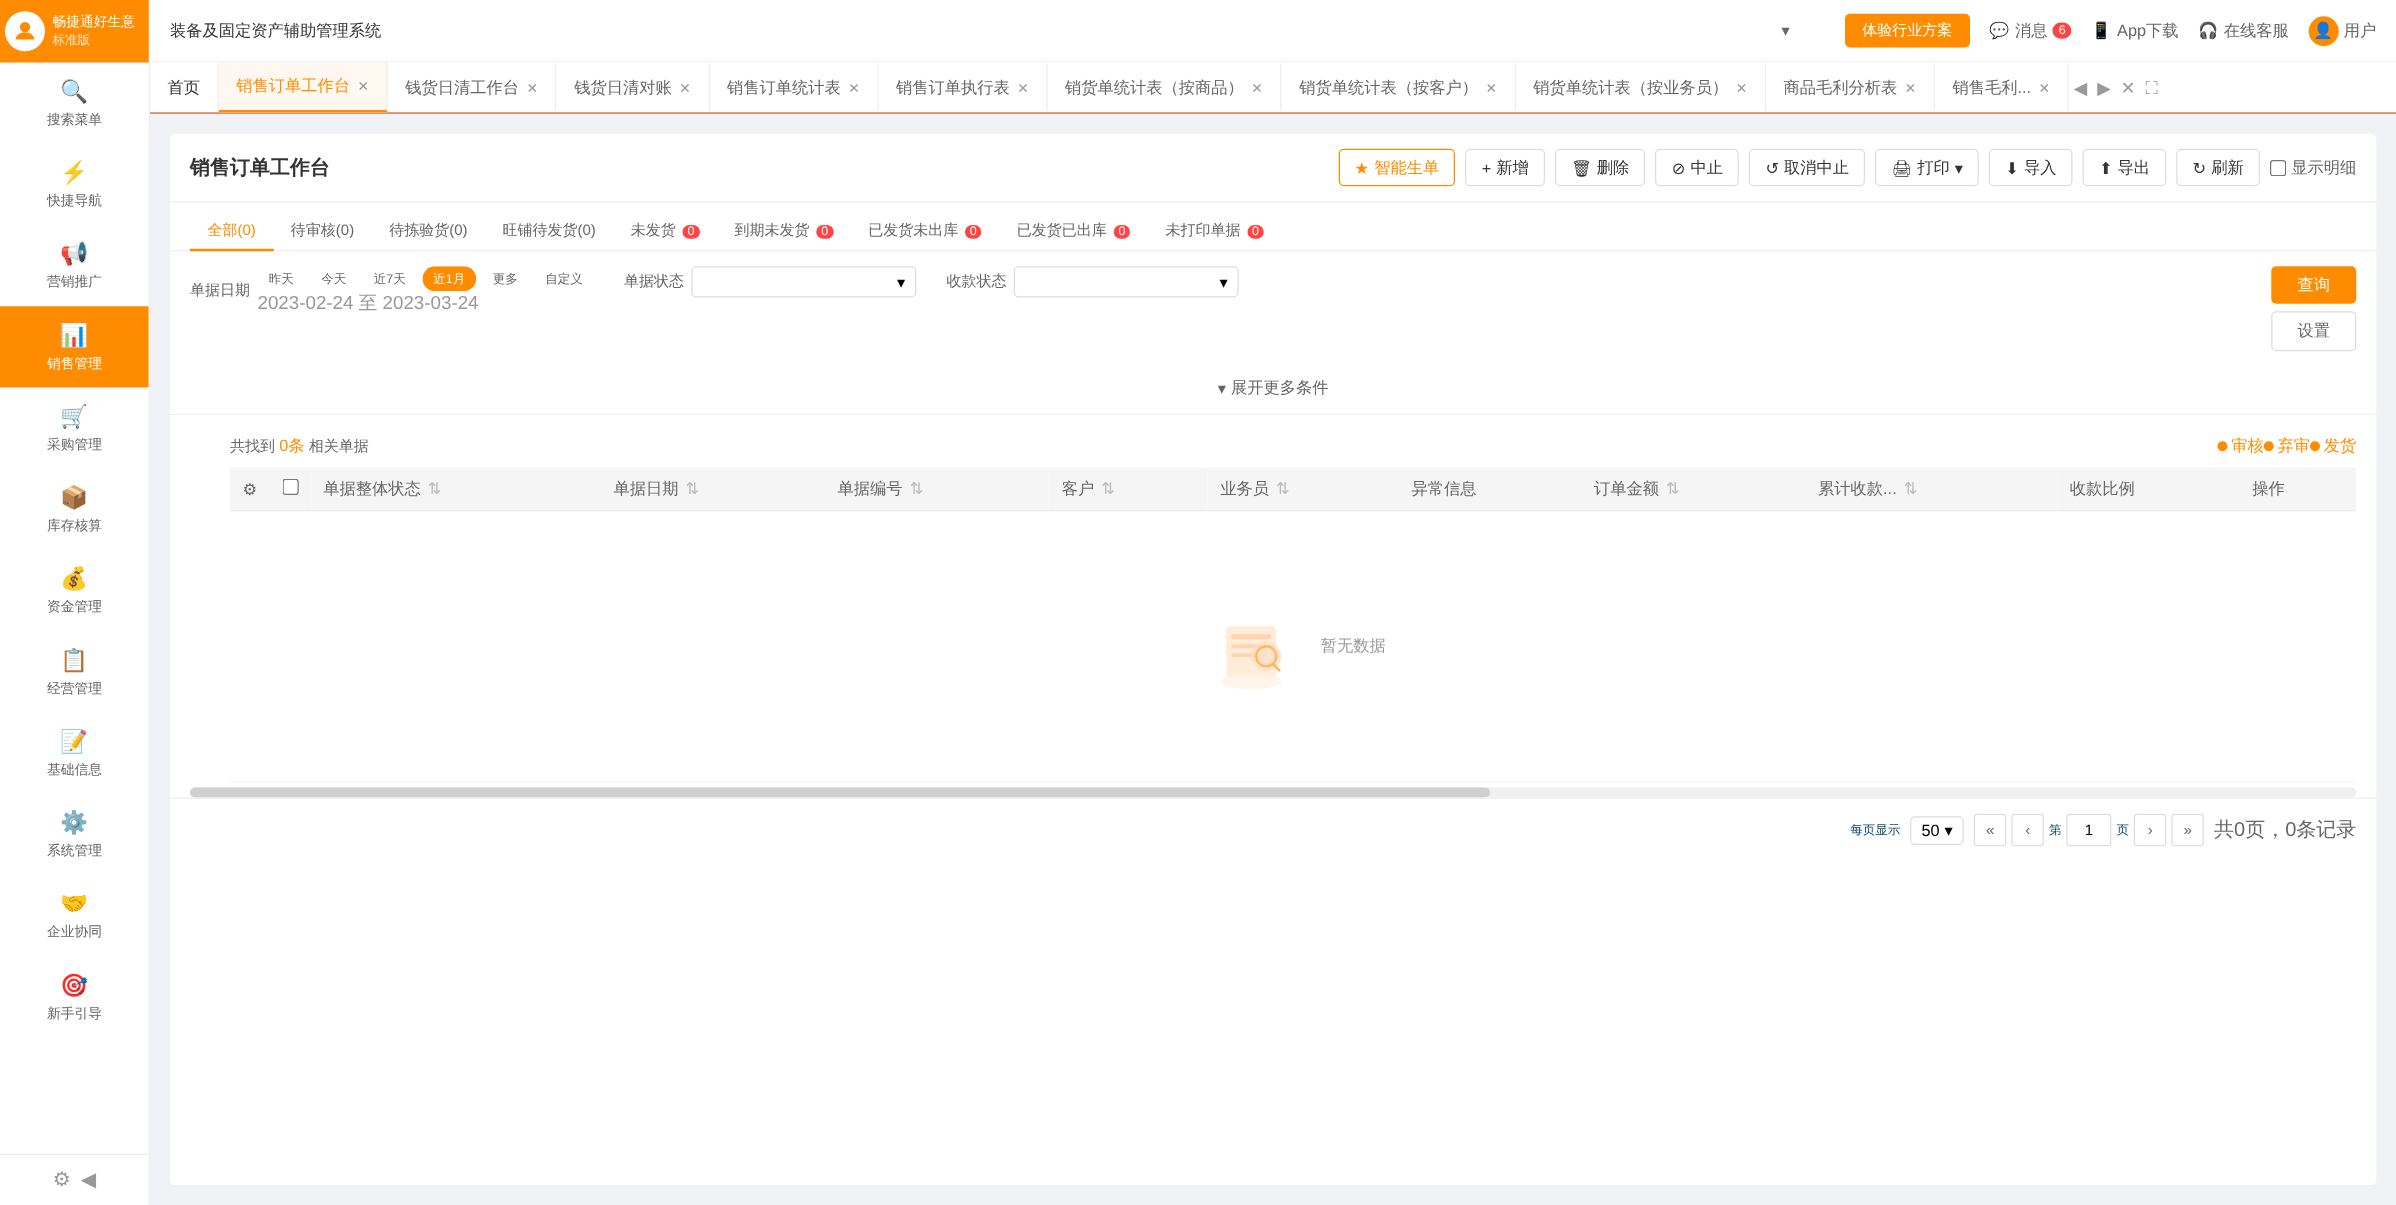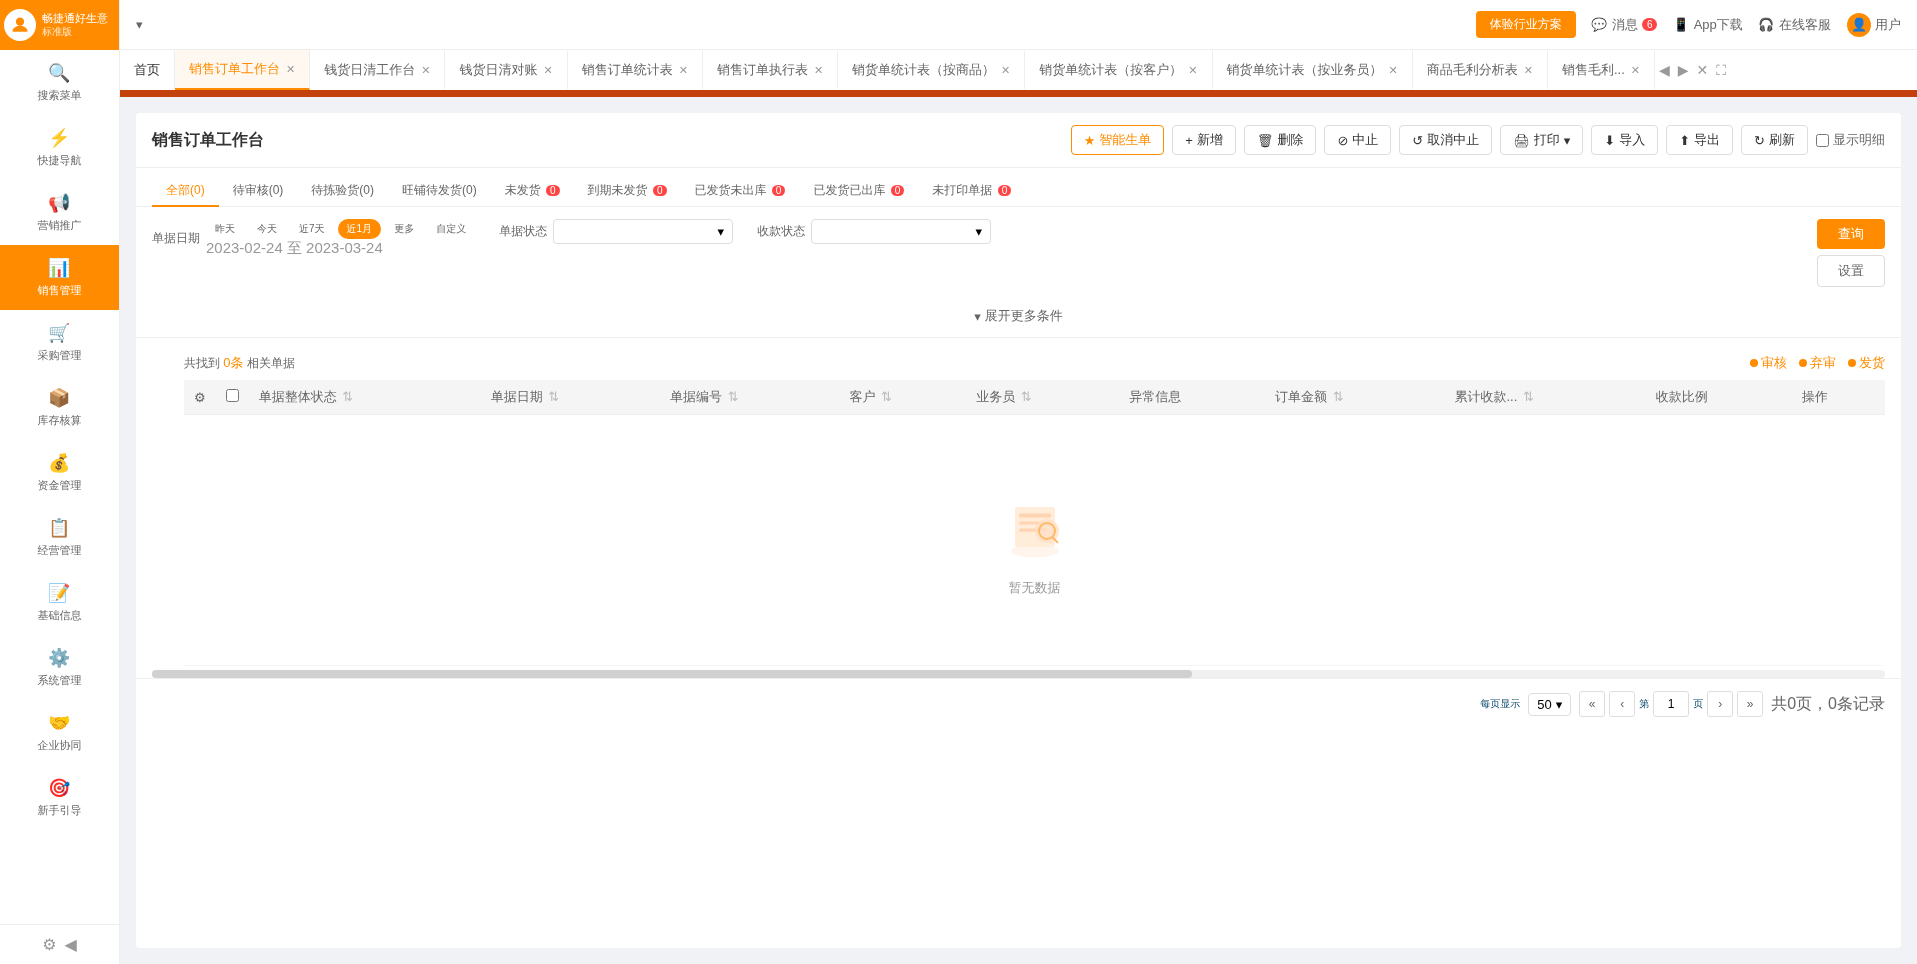--- a/index.html
+++ b/index.html
@@ -28,21 +28,21 @@
     .topbar-title { font-size: 13px; color: #333; flex: 1; }
     .topbar-dropdown { display: flex; align-items: center; gap: 4px; cursor: pointer; color: #666; }
     .topbar-actions { display: flex; align-items: center; gap: 16px; margin-left: auto; }
     .topbar-btn { background: #ff8c00; color: #fff; border: none; padding: 5px 14px; border-radius: 4px; cursor: pointer; font-size: 12px; }
     .topbar-link { display: flex; align-items: center; gap: 4px; color: #666; cursor: pointer; font-size: 12px; }
     .badge { background: #ff4444; color: #fff; border-radius: 10px; font-size: 10px; padding: 1px 5px; }
     .topbar-user { display: flex; align-items: center; gap: 4px; color: #666; cursor: pointer; }
     .user-avatar { width: 24px; height: 24px; background: #ff8c00; border-radius: 50%; display: flex; align-items: center; justify-content: center; color: #fff; font-size: 11px; }
 
     
-    .tabs-bar { background: #fff; border-bottom: 7px solid #c2410c; display: flex; align-items: center; overflow: hidden; }
+    .tabs-bar { background: #fff; border-bottom: 1px solid #c2410c; display: flex; align-items: center; overflow: hidden; }
     .tab-item { display: flex; align-items: center; gap: 4px; padding: 10px 14px; cursor: pointer; white-space: nowrap; color: #666; border-right: 1px solid #eee; font-size: 12px; flex-shrink: 0; }
     .tab-item.home { background: #fff; color: #333; }
     .tab-item.active { background: #fff8f0; color: #ff8c00; border-bottom: 2px solid #ff8c00; }
     .tab-item .tab-close { color: #999; font-size: 11px; margin-left: 2px; }
     .tabs-nav-btn { color: #999; cursor: pointer; font-size: 14px; padding: 4px; }
     .tabs-overflow { display: flex; align-items: center; }
 
     
     .content { flex: 1; overflow: auto; padding: 16px; background: #f0f2f5; }
 
@@ -76,39 +76,39 @@
     .filter-row2 { width: 100%; display: flex; justify-content: center; padding-top: 4px; }
     .filter-actions-col { display: flex; flex-direction: column; gap: 6px; margin-left: auto; }
     .btn-query { background: #ff8c00; color: #fff; border: none; padding: 6px 20px; border-radius: 4px; cursor: pointer; font-size: 13px; }
     .btn-set { background: #fff; color: #666; border: 1px solid #ddd; padding: 6px 20px; border-radius: 4px; cursor: pointer; font-size: 13px; }
 
     
     .table-area { padding: 8px 16px 0; margin-left: 32px; }
     .table-stats { display: flex; align-items: center; justify-content: space-between; padding: 8px 0; }
     .table-stats-left { font-size: 12px; color: #666; }
     .table-stats-left span { color: #ff8c00; }
-    .table-stats-right { display: flex; align-items: center; gap: 12px; }
+    .table-stats-right { display: flex; align-items: center; }
     .table-action-btn { display: flex; align-items: center; gap: 3px; cursor: pointer; font-size: 12px; }
     .table-action-btn.review { color: #ff8c00; }
     .table-action-btn.cancel { color: #ff8c00; }
     .table-action-btn.ship { color: #ff8c00; }
     .dot { width: 8px; height: 8px; border-radius: 50%; display: inline-block; }
     .dot-orange { background: #ff8c00; }
 
     
     table { width: 100%; border-collapse: collapse; font-size: 12px; }
     thead tr { background: #f5f5f5; }
     th { padding: 8px 10px; text-align: left; color: #666; font-weight: normal; border-bottom: 1px solid #eee; white-space: nowrap; }
     th .sort-icon { color: #bbb; margin-left: 2px; }
     td { padding: 8px 10px; border-bottom: 1px solid #f5f5f5; color: #333; }
     .checkbox-col { width: 30px; }
     .settings-col { width: 30px; }
 
     
-    .empty-state { display: flex; flex-direction: column; align-items: center; justify-content: center; padding: 60px 0; gap: 16px; }
+    .empty-state { display: flex; flex-direction: row; align-items: center; justify-content: center; padding: 60px 0; gap: 16px; }
     .empty-icon { width: 80px; height: 80px; opacity: 0.6; }
     .empty-text { color: #999; font-size: 13px; }
 
     
     .pagination { display: flex; align-items: center; justify-content: flex-end; padding: 12px 16px; gap: 8px; border-top: 1px solid #eee; }
     .page-size-select { display: flex; align-items: center; gap: 4px; border: 1px solid #ddd; border-radius: 4px; padding: 3px 8px; cursor: pointer; font-size: 12px; }
     .page-nav { display: flex; align-items: center; gap: 4px; }
     .page-btn { width: 26px; height: 26px; display: flex; align-items: center; justify-content: center; border: 1px solid #ddd; border-radius: 3px; cursor: pointer; background: #fff; color: #666; font-size: 12px; }
     .page-btn:disabled { color: #ccc; cursor: default; }
     .page-input { width: 36px; height: 26px; border: 1px solid #ddd; border-radius: 3px; text-align: center; font-size: 12px; }
@@ -191,20 +191,21 @@
   </div>
   <div class="sidebar-bottom">
     <span class="sidebar-bottom-btn">⚙</span>
     <span class="sidebar-bottom-btn">◀</span>
   </div>
 </div>
 
 <div class="main">
 
   <div class="topbar">
+    <span class="topbar-title">装备及固定资产辅助管理系统</span>
     <div class="topbar-dropdown">
       <span>▾</span>
     </div>
     <div style="width:20px"></div>
     <div class="topbar-actions">
       <button class="topbar-btn">体验行业方案</button>
       <div class="topbar-link">
         <span>💬</span>
         <span>消息</span>
         <span class="badge">6</span>

